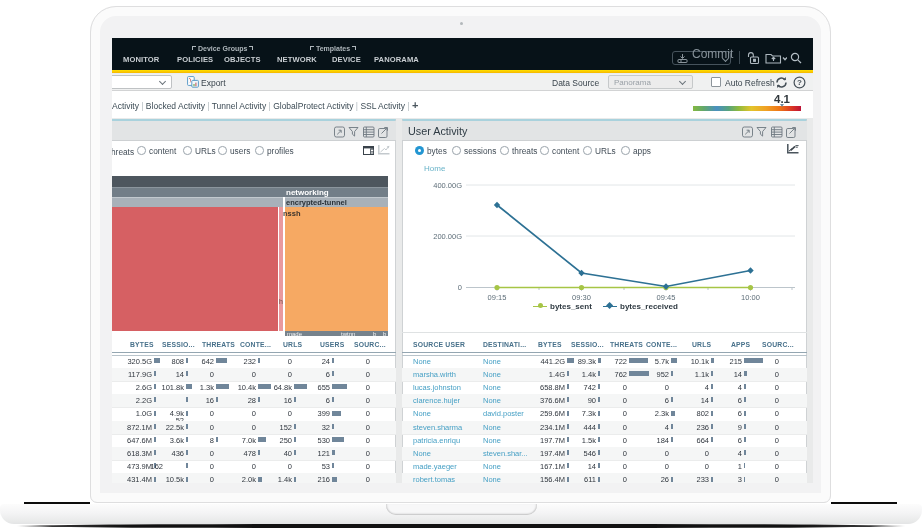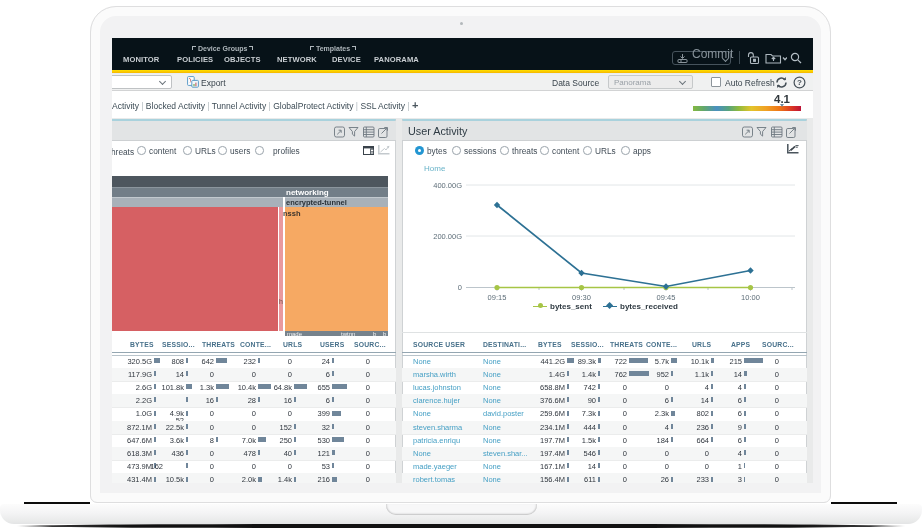--- a/index.html
+++ b/index.html
@@ -139,21 +139,21 @@
 </g>
     </svg>
   <div class="rlab" style="left:-1px;top:108.5px;">hreats</div>
   <div style="position:absolute;left:25px;top:108px;width:8.5px;height:8.5px;border-radius:50%;background:#fff;border:1px solid #9aa3ab;"></div>
     <div class="rlab" style="left:37px;top:107.5px">content</div>
   <div style="position:absolute;left:71px;top:108px;width:8.5px;height:8.5px;border-radius:50%;background:#fff;border:1px solid #9aa3ab;"></div>
     <div class="rlab" style="left:83px;top:107.5px">URLs</div>
   <div style="position:absolute;left:106px;top:108px;width:8.5px;height:8.5px;border-radius:50%;background:#fff;border:1px solid #9aa3ab;"></div>
     <div class="rlab" style="left:118px;top:107.5px">users</div>
   <div style="position:absolute;left:143px;top:108px;width:8.5px;height:8.5px;border-radius:50%;background:#fff;border:1px solid #9aa3ab;"></div>
-    <div class="rlab" style="left:161px;top:107.5px">profiles</div>
+    <div class="rlab" style="left:155px;top:107.5px">profiles</div>
   <svg class="abs" style="left:250.5px;top:108px" width="11" height="9" viewBox="0 0 11 9">
       <rect x="0.5" y="0.5" width="10" height="8" fill="#fff" stroke="#39424a"></rect>
       <rect x="0" y="0" width="11" height="2.4" fill="#39424a"></rect>
       <rect x="7.2" y="2.4" width="3.8" height="6.6" fill="#39424a"></rect>
       <rect x="8" y="3.6" width="2.2" height="1.8" fill="#fff"></rect>
       <rect x="8" y="6.4" width="2.2" height="1.2" fill="#fff"></rect>
     </svg>
   <svg class="abs" style="left:266px;top:107px" width="12" height="10" viewBox="0 0 12 10">
       <g stroke="#c3c9cd" fill="none" stroke-width="1">
         <path d="M0.8 0 v8.6 M0 8.8 h11.5" stroke-width="1.4"></path>

